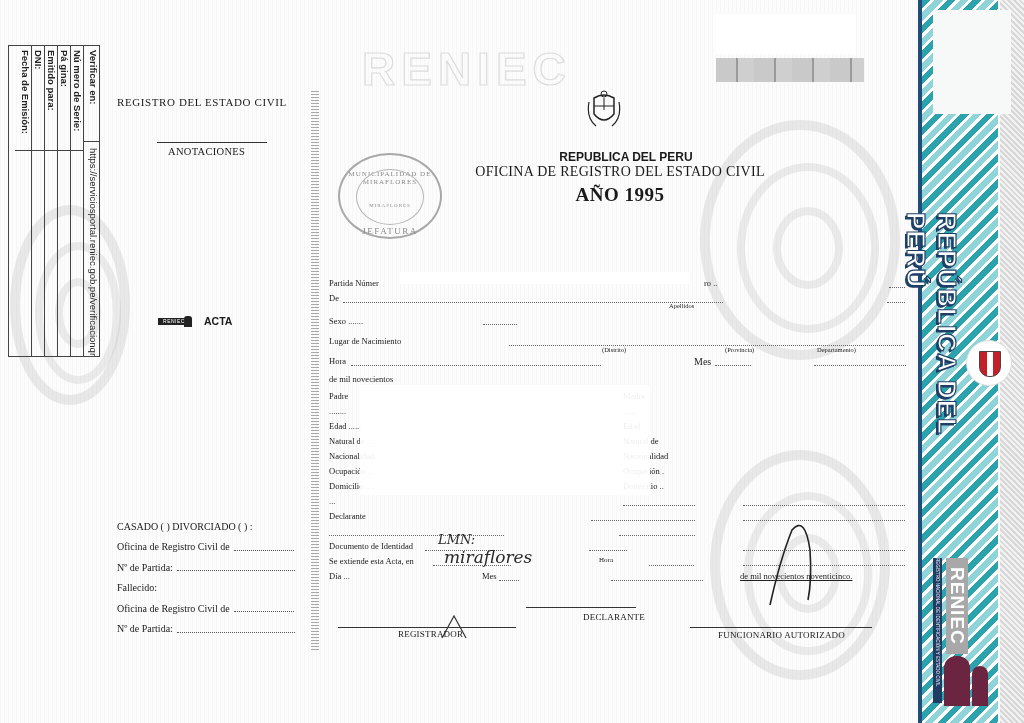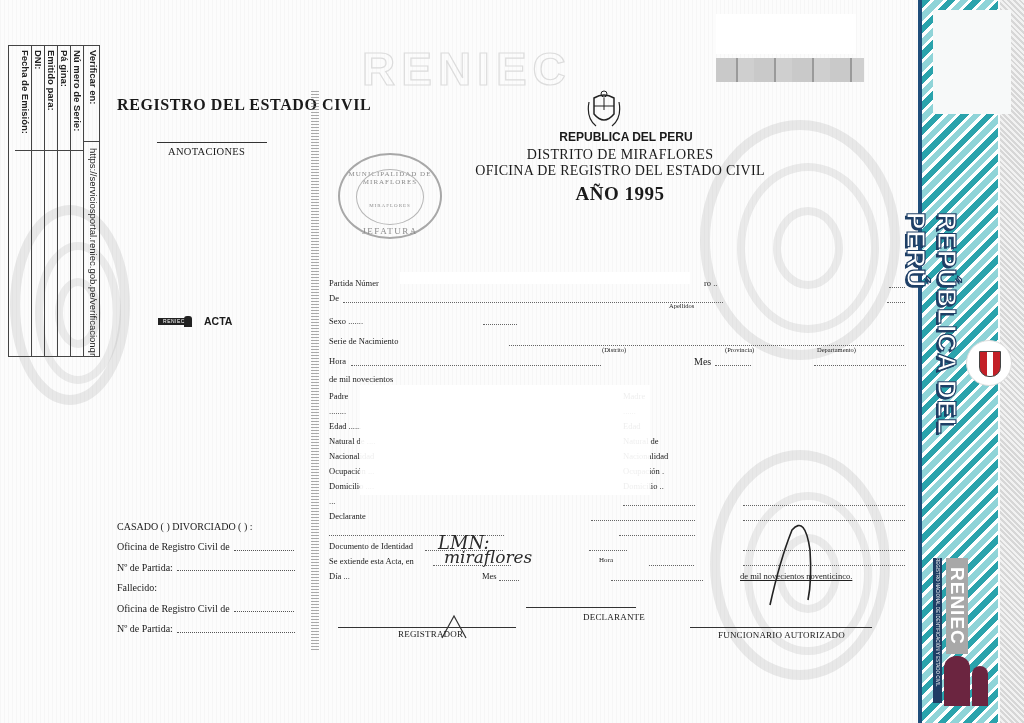--- a/index.html
+++ b/index.html
@@ -41,21 +41,21 @@
     border-bottom: 1px solid #444; padding-top: 4px; line-height: 12px;
   }
   .verify-col .vvalue {
     writing-mode: vertical-rl; font-family: "Liberation Sans", sans-serif;
     font-size: 9.5px; color: #222; padding-top: 6px; line-height: 12px;
   }
   .verify-wide { width: 16px; }
 
   
   .reg-title {
-    position: absolute; left: 117px; top: 96px; font-size: 16px; font-weight: bold;
+    position: absolute; left: 117px; top: 96px; font-size: 11px; font-weight: normal;
     letter-spacing: 0.6px;
   }
   .anot-line { position: absolute; left: 157px; top: 142px; width: 110px; border-top: 1px solid #333; }
   .anot-title { position: absolute; left: 168px; top: 146px; font-size: 10.5px; letter-spacing: 0.3px; }
 
   .acta-chip {
     position: absolute; left: 158px; top: 315px; display: flex; align-items: center; gap: 12px;
   }
   .reniec-mini {
     width: 32px; height: 7px; background: #222; position: relative;
@@ -89,21 +89,21 @@
     filter: blur(0.6px);
   }
   .white-patch { position: absolute; left: 716px; top: 14px; width: 140px; height: 40px; background: #fff; }
 
   
   .coat {
     position: absolute; left: 586px; top: 88px; width: 36px; height: 44px;
   }
 
   .header-block { position: absolute; left: 440px; top: 130px; width: 360px; text-align: center; }
-  .h-rep { font-family: "Liberation Sans", sans-serif; font-weight: bold; font-size: 12px; margin-left: 12px; }
+  .h-rep { font-family: "Liberation Sans", sans-serif; font-weight: bold; font-size: 12px; margin-left: 12px; margin-top: 20px; }
   .h-dist { font-size: 14px; margin-top: 3px; letter-spacing: 0.4px; }
   .h-ofi { font-size: 14px; letter-spacing: 0.3px; }
   .h-year { font-size: 19px; font-weight: bold; margin-top: 4px; letter-spacing: 0.5px; }
   .h-acta { font-size: 17px; font-weight: bold; letter-spacing: 5.5px; margin-top: 0px; }
 
   
   .seal {
     position: absolute; left: 338px; top: 153px; width: 104px; height: 86px; border-radius: 50%;
     border: 2px solid #9a9a9a; opacity: 0.85;
   }
@@ -254,21 +254,20 @@
   <svg class="coat" viewBox="0 0 36 44">
     <path d="M8 10 Q18 4 28 10 L28 26 Q18 38 8 26 Z" fill="none" stroke="#222" stroke-width="1.5"></path>
     <line x1="18" y1="10" x2="18" y2="22" stroke="#222" stroke-width="1"></line>
     <line x1="8" y1="18" x2="28" y2="18" stroke="#222" stroke-width="1"></line>
     <circle cx="18" cy="6" r="3" fill="none" stroke="#222" stroke-width="1"></circle>
     <path d="M3 14 Q0 30 10 38 M33 14 Q36 30 26 38" fill="none" stroke="#222" stroke-width="1.2"></path>
   </svg>
 
   <div class="header-block">
     <div class="h-rep">REPUBLICA DEL PERU</div>
-    <div class="h-dist">DISTRITO DE MIRAFLORES</div>
     <div class="h-ofi">OFICINA DE REGISTRO DEL ESTADO CIVIL</div>
     <div class="h-year">AÑO 1995</div>
   </div>
 
   <div class="seal">
     <div class="seal-text seal-top">MUNICIPALIDAD DE MIRAFLORES</div>
     <div class="seal-inner"></div>
     <div class="seal-text seal-mid">MIRAFLORES</div>
     <div class="seal-text seal-bottom">JEFATURA</div>
   </div>
@@ -279,21 +278,21 @@
     <div class="dot-line" style="left:560px; top:287px; width:16px;"></div>
 
     <div class="fl" style="left:0; top:293px;">De</div>
     <div class="dot-line" style="left:14px; top:302px; width:380px;"></div>
     <div class="fl sub" style="left:340px; top:302px;">Apellidos</div>
     <div class="dot-line" style="left:558px; top:302px; width:18px;"></div>
 
     <div class="fl" style="left:0; top:316px;">Sexo .......</div>
     <div class="dot-line" style="left:154px; top:324px; width:34px;"></div>
 
-    <div class="fl" style="left:0; top:336px;">Serie de Nacimiento</div>
+    <div class="fl" style="left:0; top:336px;">Lugar de Nacimiento</div>
     <div class="dot-line" style="left:180px; top:345px; width:395px;"></div>
     <div class="fl sub" style="left:273px; top:346px;">(Distrito)</div>
     <div class="fl sub" style="left:396px; top:346px;">(Provincia)</div>
     <div class="fl sub" style="left:488px; top:346px;">Departamento)</div>
 
     <div class="fl" style="left:0; top:356px;">Hora</div>
     <div class="dot-line" style="left:22px; top:365px; width:250px;"></div>
     <div class="fl" style="left:365px; top:356px; font-size:10px;">Mes</div>
     <div class="dot-line" style="left:386px; top:365px; width:36px;"></div>
     <div class="dot-line" style="left:485px; top:365px; width:92px;"></div>
@@ -341,21 +340,21 @@
     <div class="fl" style="left:0; top:571px;">Día ...</div>
     <div class="fl" style="left:153px; top:571px;">Mes</div>
     <div class="dot-line" style="left:170px; top:580px; width:20px;"></div>
     <div class="dot-line" style="left:282px; top:580px; width:92px;"></div>
     <div class="fl" style="left:411px; top:571px;text-decoration:underline;">de mil novecientos noventicinco.</div>
   </div>
 
   <div class="redacted" style="left:400px; top:272px; width:290px; height:12px;"></div>
   <div class="redacted" style="left:360px; top:385px; width:290px; height:110px; background:rgba(255,255,255,0.92);"></div>
 
-  <div class="handwriting" style="left:438px; top:532px; font-size:18px;">LMN:</div>
+  <div class="handwriting" style="left:438px; top:532px; font-size:13px;">LMN:</div>
   <div class="handwriting" style="left:444px; top:547px; font-size:17px;">miraflores</div>
   <svg style="position:absolute; left:760px; top:520px; width:80px; height:90px;" viewBox="0 0 80 90">
     <path d="M10 85 Q20 40 32 10 Q45 -5 50 30 Q52 60 48 80" fill="none" stroke="#222" stroke-width="1.6"></path>
   </svg>
   <svg style="position:absolute; left:440px; top:612px; width:30px; height:30px;" viewBox="0 0 30 30">
     <path d="M2 26 L14 4 L26 26" fill="none" stroke="#333" stroke-width="1.2"></path>
   </svg>
 
   <div class="sig-line" style="left:526px; top:607px; width:110px;"></div>
   <div class="sig-label" style="left:583px; top:612px;">DECLARANTE</div>

